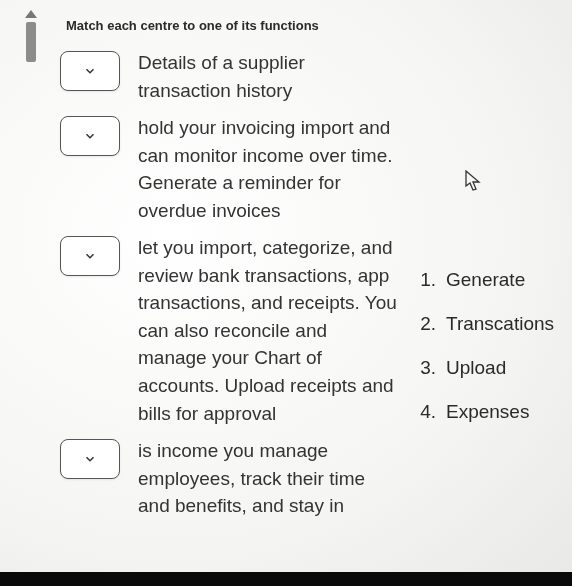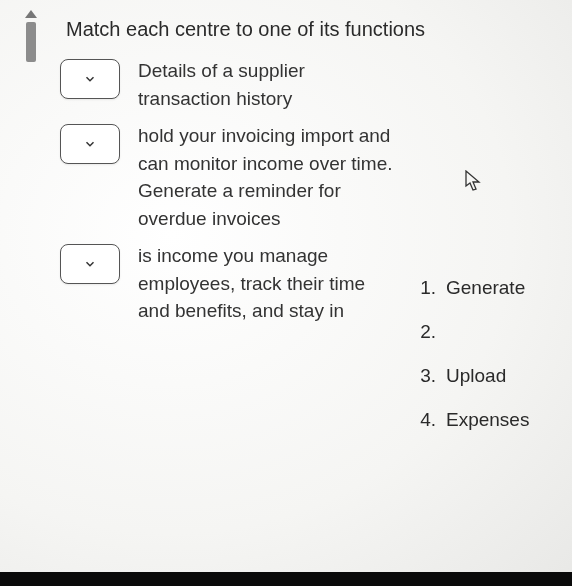--- a/index.html
+++ b/index.html
@@ -35,22 +35,22 @@
   .scroll-arrow.up { border-bottom: 8px solid #777; }
   .scroll-arrow.down { border-top: 8px solid #777; margin-top: 520px; }
   .scroll-thumb {
     width: 10px;
     height: 40px;
     background: #8c8c8c;
     margin: 4px auto 0 auto;
     border-radius: 2px;
   }
   .instruction {
-    font-size: 20px;
-    font-weight: 400;
+    font-size: 13px;
+    font-weight: 700;
     margin: 8px 0 16px 6px;
   }
   .content {
     display: flex;
     align-items: flex-start;
   }
   .match-col {
     flex: 0 0 340px;
   }
   .match-row {
@@ -134,39 +134,48 @@
 
       <div class="match-row">
         <div class="dropdown">
           <svg viewBox="0 0 24 24">
               <path d="M6 9l6 6 6-6" fill="none" stroke="#333" stroke-width="2.5"></path>
             </svg>
         </div>
         <div class="desc">hold your invoicing import and can monitor income over time. Generate a reminder for overdue invoices</div>
       </div>
 
+      <div class="match-row">
+        <div class="dropdown">
+          <svg viewBox="0 0 24 24">
+              <path d="M6 9l6 6 6-6" fill="none" stroke="#333" stroke-width="2.5"></path>
+            </svg>
+        </div>
+        <div class="desc">let you import, categorize, and review bank transactions, app transactions, and receipts. You can also reconcile and manage your Chart of accounts. Upload receipts and bills for approval</div>
+      </div>
 
       <div class="match-row">
         <div class="dropdown">
           <svg viewBox="0 0 24 24">
               <path d="M6 9l6 6 6-6" fill="none" stroke="#333" stroke-width="2.5"></path>
             </svg>
         </div>
         <div class="desc">is income you manage employees, track their time and benefits, and stay in</div>
       </div>
 
     </div>
 
     <div class="options-col">
       <div class="opt">
         <span class="opt-num">1.</span>
         <span>Generate</span>
       </div>
       <div class="opt">
         <span class="opt-num">2.</span>
+        <span>Transcations</span>
       </div>
       <div class="opt">
         <span class="opt-num">3.</span>
         <span>Upload</span>
       </div>
       <div class="opt">
         <span class="opt-num">4.</span>
         <span>Expenses</span>
       </div>
     </div>

